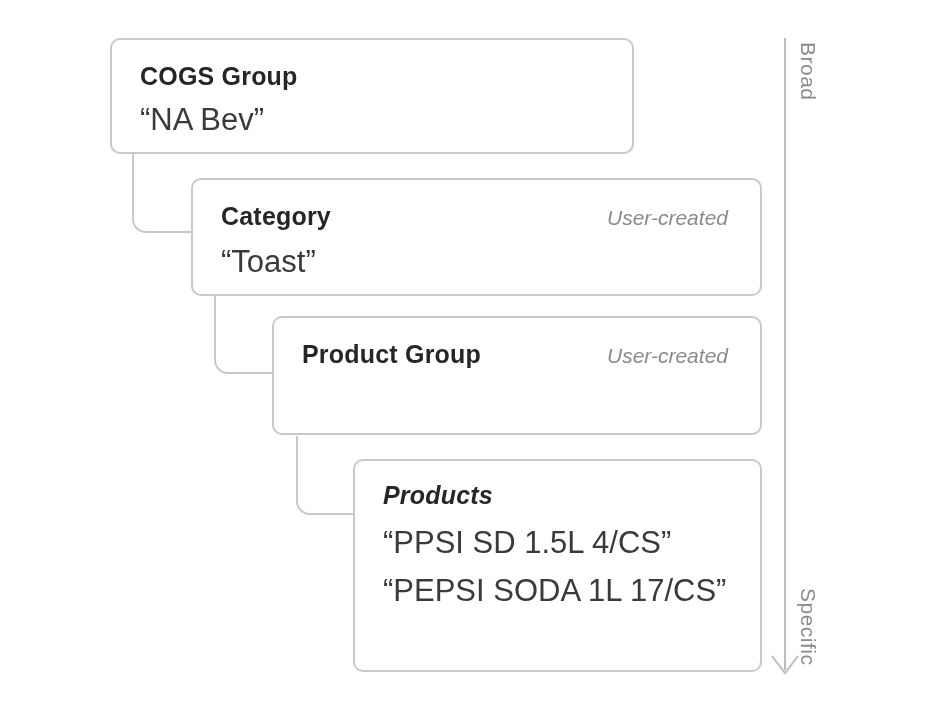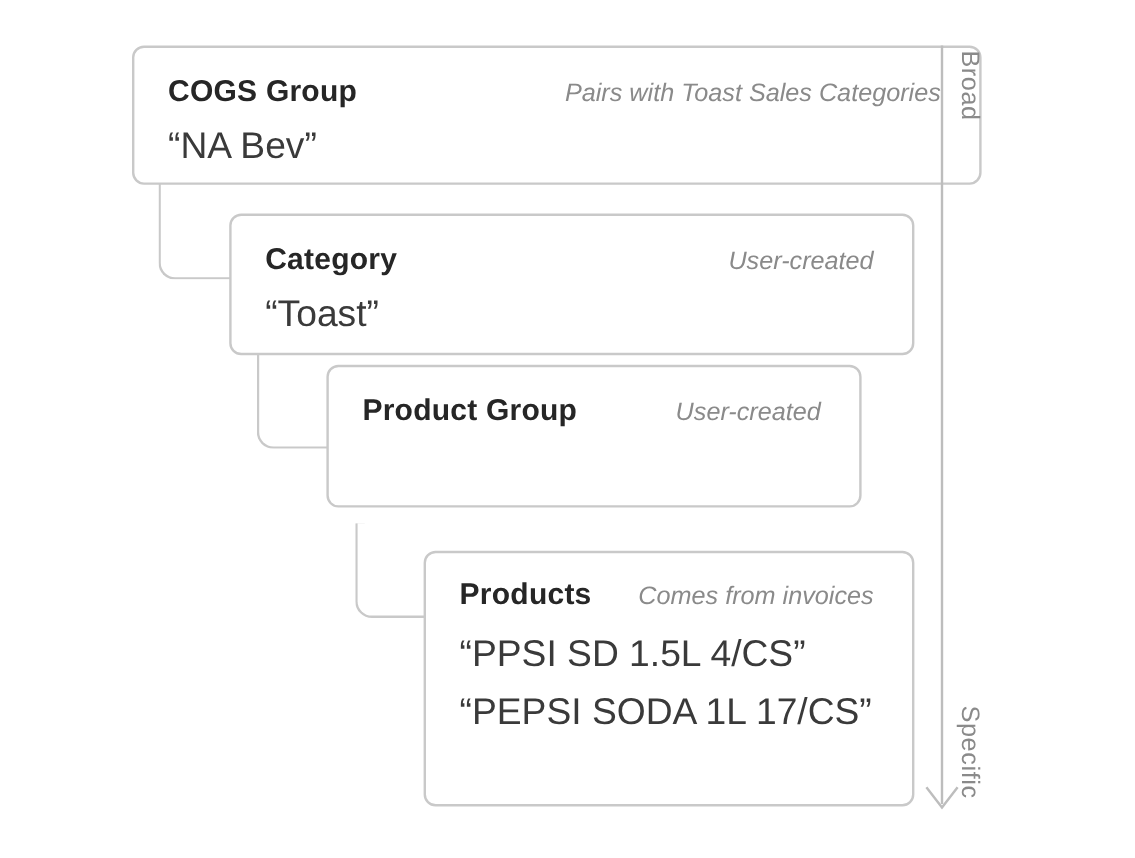--- a/index.html
+++ b/index.html
@@ -41,27 +41,27 @@
   .box-annotation{
     font-size:21px;
     font-style:italic;
     color:var(--annotation);
   }
   .box-value{
     font-size:31px;
     color:var(--value);
   }
 
-  #box-cogs  {left:110px;top:38px; width:708px;height:116px;}
+  #box-cogs  {left:110px;top:38px; width:524px;height:116px;}
   #box-cat   {left:191px;top:178px;width:571px;height:118px;}
-  #box-pgroup{left:272px;top:304px;width:446px;height:119px;}
+  #box-pgroup{left:272px;top:316px;width:490px;height:119px;}
   #box-prods {left:353px;top:459px;width:409px;height:213px;padding-top:10px;}
   #box-prods .row{line-height:48px;}
   #box-prods .box-value{line-height:48px;display:block;}
-  #box-prods .box-title{margin-right:6px;}
+  #box-prods .box-title{margin-right:6px;font-style:italic;}
   #box-prods .row{justify-content:space-between;}
 
   .connector{
     position:absolute;
     border-left:2px solid var(--border);
     border-bottom:2px solid var(--border);
     border-bottom-left-radius:14px;
     background:transparent;
   }
   #conn-1{left:132px;top:153px;width:61px;height:80px;}
@@ -87,21 +87,20 @@
 
 <div class="stage">
 
   <div class="connector" id="conn-1"></div>
   <div class="connector" id="conn-2"></div>
   <div class="connector" id="conn-3"></div>
 
   <div class="box" id="box-cogs">
     <div class="row">
       <span class="box-title">COGS Group</span>
-      <span class="box-annotation">Pairs with Toast Sales Categories</span>
     </div>
     <div class="row">
       <span class="box-value">“NA Bev”</span>
     </div>
   </div>
 
   <div class="box" id="box-cat">
     <div class="row">
       <span class="box-title">Category</span>
       <span class="box-annotation">User-created</span>
@@ -114,21 +113,20 @@
   <div class="box" id="box-pgroup">
     <div class="row">
       <span class="box-title">Product Group</span>
       <span class="box-annotation">User-created</span>
     </div>
   </div>
 
   <div class="box" id="box-prods">
     <div class="row">
       <span class="box-title">Products</span>
-      <span class="box-annotation">Comes from invoices</span>
     </div>
     <span class="box-value">“PPSI SD 1.5L 4/CS”</span>
     <span class="box-value">“PEPSI SODA 1L 17/CS”</span>
   </div>
 
   <svg class="axis-arrow" viewBox="0 0 40 660" width="40" height="660" aria-hidden="true">
     <line class="stroke" x1="15" y1="8" x2="15" y2="640"></line>
     <polyline class="stroke" points="2,626 15,643 28,626"></polyline>
   </svg>
 

